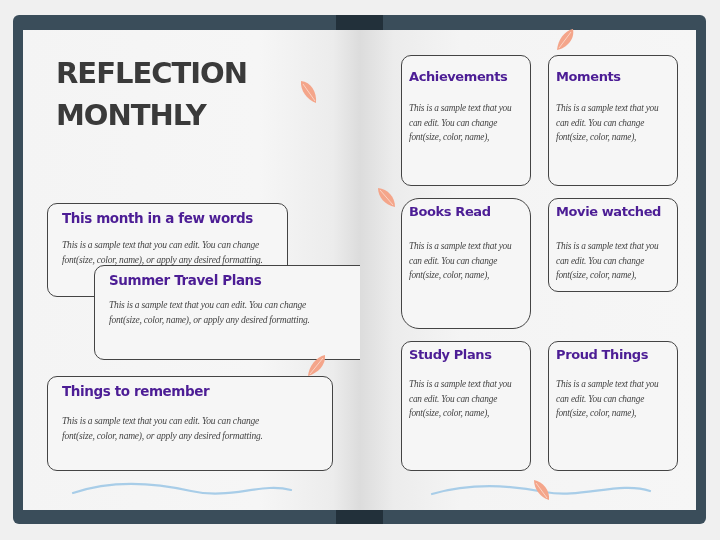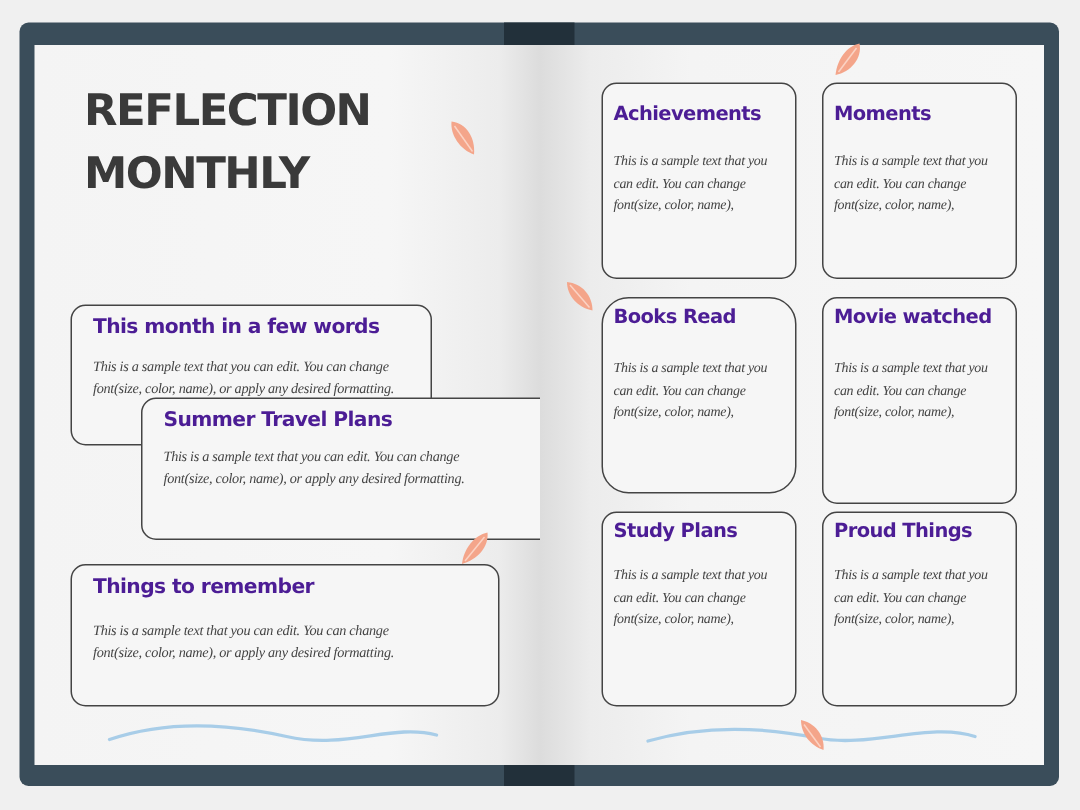--- a/index.html
+++ b/index.html
@@ -92,21 +92,21 @@
     <p>This is a sample text that you can edit. You can change font(size, color, name),</p>
   </div>
   <div class="box rbox" style="left:188px;top:25px;width:130px;height:131px;">
     <h3>Moments</h3>
     <p>This is a sample text that you can edit. You can change font(size, color, name),</p>
   </div>
   <div class="box rbox" style="left:41px;top:168px;width:130px;height:131px;border-radius:18px;">
     <h3 style="top:5px;">Books Read</h3>
     <p style="top:40px;">This is a sample text that you can edit. You can change font(size, color, name),</p>
   </div>
-  <div class="box rbox" style="left:188px;top:168px;width:130px;height:138px;">
+  <div class="box rbox" style="left:188px;top:168px;width:130px;height:94px;">
     <h3 style="top:5px;">Movie watched</h3>
     <p style="top:40px;">This is a sample text that you can edit. You can change font(size, color, name),</p>
   </div>
   <div class="box rbox" style="left:41px;top:311px;width:130px;height:130px;">
     <h3 style="top:5px;">Study Plans</h3>
     <p style="top:35px;">This is a sample text that you can edit. You can change font(size, color, name),</p>
   </div>
   <div class="box rbox" style="left:188px;top:311px;width:130px;height:130px;">
     <h3 style="top:5px;">Proud Things</h3>
     <p style="top:35px;">This is a sample text that you can edit. You can change font(size, color, name),</p>

